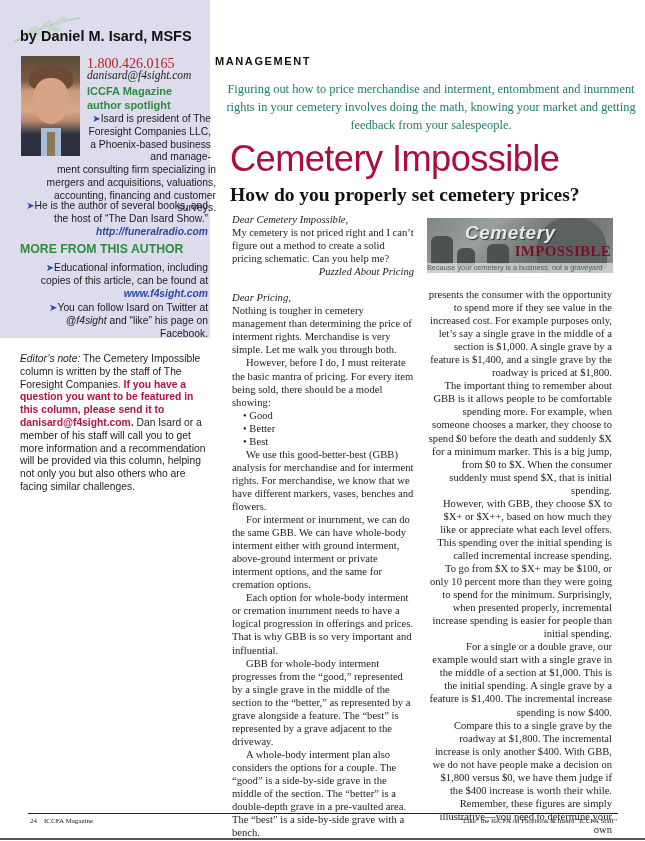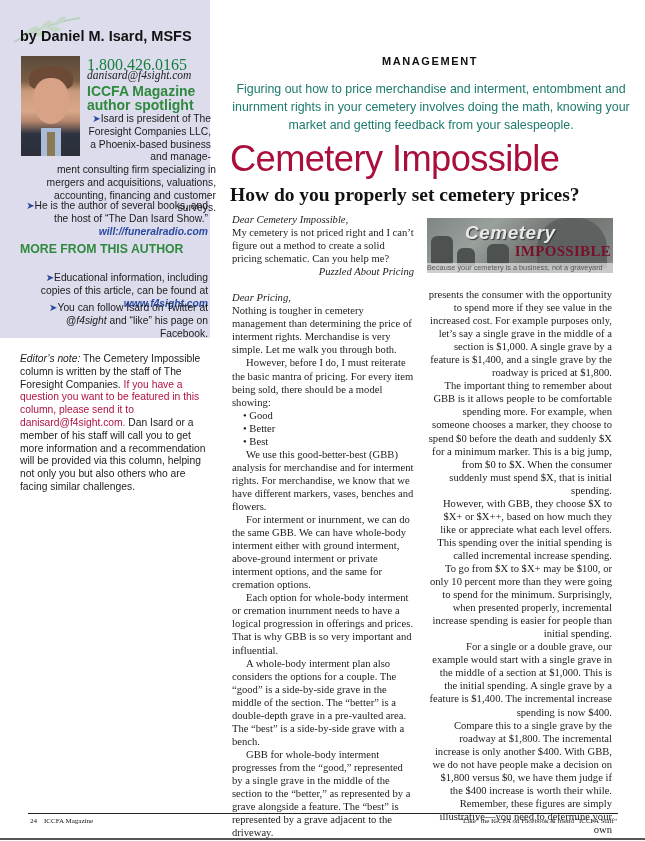--- a/index.html
+++ b/index.html
@@ -7,38 +7,38 @@
 
   
   .sidebar { position: absolute; left: 0; top: 0; width: 210px; height: 338px; background: #dcdcec; }
   .leaf { position: absolute; left: 12px; top: 14px; width: 70px; height: 30px; opacity: 0.55; }
   .byline { position: absolute; left: 20px; top: 28px; font-family: "Liberation Sans", sans-serif; font-weight: bold; font-size: 14.5px; color: #111; }
   .photo { position: absolute; left: 21px; top: 56px; width: 59px; height: 100px; background: linear-gradient(180deg, #5a4a3a 0%, #7a5d44 25%, #c99a7c 35%, #d9a88a 55%, #b6876d 65%, #2d3340 78%, #2a2f3a 100%); overflow: hidden; }
   .photo .face { position: absolute; left: 12px; top: 22px; width: 36px; height: 46px; border-radius: 45% 45% 50% 50%; background: #d7a285; }
   .photo .hair { position: absolute; left: 8px; top: 10px; width: 44px; height: 24px; border-radius: 50% 50% 30% 30%; background: #6d4a35; }
   .photo .shirt { position: absolute; left: 20px; top: 72px; width: 20px; height: 28px; background: #a9bcd9; }
   .photo .tie { position: absolute; left: 26px; top: 76px; width: 8px; height: 24px; background: #8a7a55; }
-  .phone { position: absolute; left: 87px; top: 56px; font-size: 16px; color: #15803d; }
+  .phone { position: absolute; left: 87px; top: 56px; font-size: 14px; color: #b91c1c; }
   .email { position: absolute; left: 87px; top: 69px; font-size: 11.5px; font-style: italic; color: #222; }
-  .spot { position: absolute; left: 87px; top: 84px; width: 120px; font-family: "Liberation Sans", sans-serif; font-weight: bold; font-size: 14px; line-height: 14px; color: #2f8a3e; }
+  .spot { position: absolute; left: 87px; top: 84px; width: 120px; font-family: "Liberation Sans", sans-serif; font-weight: bold; font-size: 11px; line-height: 14px; color: #2f8a3e; }
   .sb-text { font-family: "Liberation Sans", sans-serif; font-size: 10.3px; line-height: 12.8px; color: #1b1b1b; text-align: right; }
   .bio1 { position: absolute; left: 87px; top: 113px; width: 124px; }
   .bio2 { position: absolute; left: 28px; top: 164px; width: 188px; }
   .bio3 { position: absolute; left: 20px; top: 200px; width: 188px; }
   .arrow { color: #2a4aa0; font-size: 10px; }
   .link { color: #2a4aa0; font-weight: bold; font-style: italic; }
   .more-h { position: absolute; left: 20px; top: 242px; font-family: "Liberation Sans", sans-serif; font-weight: bold; font-size: 12.3px; color: #2f8a3e; }
-  .more1 { position: absolute; left: 20px; top: 272px; width: 188px; }
+  .more1 { position: absolute; left: 20px; top: 262px; width: 188px; }
   .more2 { position: absolute; left: 20px; top: 302px; width: 188px; }
   .editor { position: absolute; left: 20px; top: 353px; width: 192px; font-family: "Liberation Sans", sans-serif; font-size: 10.3px; line-height: 12.8px; color: #1b1b1b; }
-  .editor .red { color: #b0123f; font-weight: normal; }
+  .editor .red { color: #b0123f; font-weight: bold; }
 
   
-  .section { position: absolute; left: 215px; top: 55px; width: 430px; text-align: center; font-family: "Liberation Sans", sans-serif; font-weight: bold; font-size: 11px; letter-spacing: 1.6px; color: #111; }
-  .deck { position: absolute; left: 225px; top: 80px; width: 412px; text-align: center; font-family: Liberation Sans, sans-serif; font-size: 12.4px; line-height: 18px; color: #1d7a6c; }
+  .section { position: absolute; left: 215px; top: 55px; width: 430px; font-family: "Liberation Sans", sans-serif; font-weight: bold; font-size: 11px; letter-spacing: 1.6px; color: #111; }
+  .deck { position: absolute; left: 225px; top: 80px; width: 412px; text-align: center; font-family: Liberation Serif, serif; font-size: 12.4px; line-height: 18px; color: #1d7a6c; }
   .title { position: absolute; left: 230px; top: 138px; font-family: "Liberation Sans", sans-serif; font-size: 37px; letter-spacing: -0.6px; transform: scaleX(0.98); transform-origin: left; color: #a90f3a; white-space: nowrap; }
   .subtitle { position: absolute; left: 230px; top: 184px; font-family: "Liberation Serif", serif; font-weight: bold; font-size: 19.5px; color: #111; white-space: nowrap; }
 
   
   .body-text { font-family: "Liberation Serif", serif; font-size: 10.6px; line-height: 13.05px; color: #1b1b1b; }
   .body-text p { margin: 0; text-indent: 14px; }
   .body-text p.noindent { text-indent: 0; font-family: Liberation Serif, serif; }
   .col-left { position: absolute; left: 232px; top: 213px; width: 182px; }
   .col-right { position: absolute; left: 428px; top: 288px; width: 184px; text-align: right; }
   .sign { text-align: right; font-style: italic; }
@@ -84,21 +84,21 @@
   <div class="phone">1.800.426.0165</div>
   <div class="email">danisard@f4sight.com</div>
   <div class="spot">ICCFA Magazine author spotlight</div>
 
   <div class="sb-text bio1">
     <span class="arrow">➤</span><span>Isard is president of The Foresight Companies LLC, a Phoenix-based business and manage-</span>
   </div>
   <div class="sb-text bio2">ment consulting firm specializing in mergers and acquisitions, valuations, accounting, financing and customer surveys.</div>
   <div class="sb-text bio3">
     <span class="arrow">➤</span><span>He is the author of several books, and the host of “The Dan Isard Show.”</span><br>
-    <span class="link">will://funeralradio.com</span>
+    <span class="link">http://funeralradio.com</span>
   </div>
 
   <div class="more-h">MORE FROM THIS AUTHOR</div>
   <div class="sb-text more1">
     <span class="arrow">➤</span><span>Educational information, including copies of this article, can be found at</span><br>
     <span class="link">www.f4sight.com</span>
   </div>
   <div class="sb-text more2">
     <span class="arrow">➤</span><span>You can follow Isard on Twitter at</span>
     <i>@f4sight</i>
@@ -137,22 +137,22 @@
   <p class="noindent">Nothing is tougher in cemetery management than determining the price of interment rights. Merchandise is very simple. Let me walk you through both.</p>
   <p>However, before I do, I must reiterate the basic mantra of pricing. For every item being sold, there should be a model showing:</p>
   <ul class="bullets">
     <li>Good</li>
     <li>Better</li>
     <li>Best</li>
   </ul>
   <p>We use this good-better-best (GBB) analysis for merchandise and for interment rights. For merchandise, we know that we have different markers, vases, benches and flowers.</p>
   <p>For interment or inurnment, we can do the same GBB. We can have whole-body interment either with ground interment, above-ground interment or private interment options, and the same for cremation options.</p>
   <p>Each option for whole-body interment or cremation inurnment needs to have a logical progression in offerings and prices. That is why GBB is so very important and influential.</p>
+  <p>GBB for whole-body interment progresses from the “good,” represented by a single grave in the middle of the section to the “better,” as represented by a grave alongside a feature. The “best” is represented by a grave adjacent to the driveway.</p>
   <p>A whole-body interment plan also considers the options for a couple. The “good” is a side-by-side grave in the middle of the section. The “better” is a double-depth grave in a pre-vaulted area. The “best” is a side-by-side grave with a bench.</p>
-  <p>GBB for whole-body interment progresses from the “good,” represented by a single grave in the middle of the section to the “better,” as represented by a grave alongside a feature. The “best” is represented by a grave adjacent to the driveway.</p>
   <p>Each step up for a single or a double grave</p>
 </div>
 
 <div class="col-right body-text">
   <p class="noindent">presents the consumer with the opportunity to spend more if they see value in the increased cost. For example purposes only, let’s say a single grave in the middle of a section is $1,000. A single grave by a feature is $1,400, and a single grave by the roadway is priced at $1,800.</p>
   <p>The important thing to remember about GBB is it allows people to be comfortable spending more. For example, when someone chooses a marker, they choose to spend $0 before the death and suddenly $X for a minimum marker. This is a big jump, from $0 to $X. When the consumer suddenly must spend $X, that is initial spending.</p>
   <p>However, with GBB, they choose $X to $X+ or $X++, based on how much they like or appreciate what each level offers. This spending over the initial spending is called incremental increase spending.</p>
   <p>To go from $X to $X+ may be $100, or only 10 percent more than they were going to spend for the minimum. Surprisingly, when presented properly, incremental increase spending is easier for people than initial spending.</p>
   <p>For a single or a double grave, our example would start with a single grave in the middle of a section at $1,000. This is the initial spending. A single grave by a feature is $1,400. The incremental increase spending is now $400.</p>
   <p>Compare this to a single grave by the roadway at $1,800. The incremental increase is only another $400. With GBB, we do not have people make a decision on $1,800 versus $0, we have them judge if the $400 increase is worth their while.</p>

